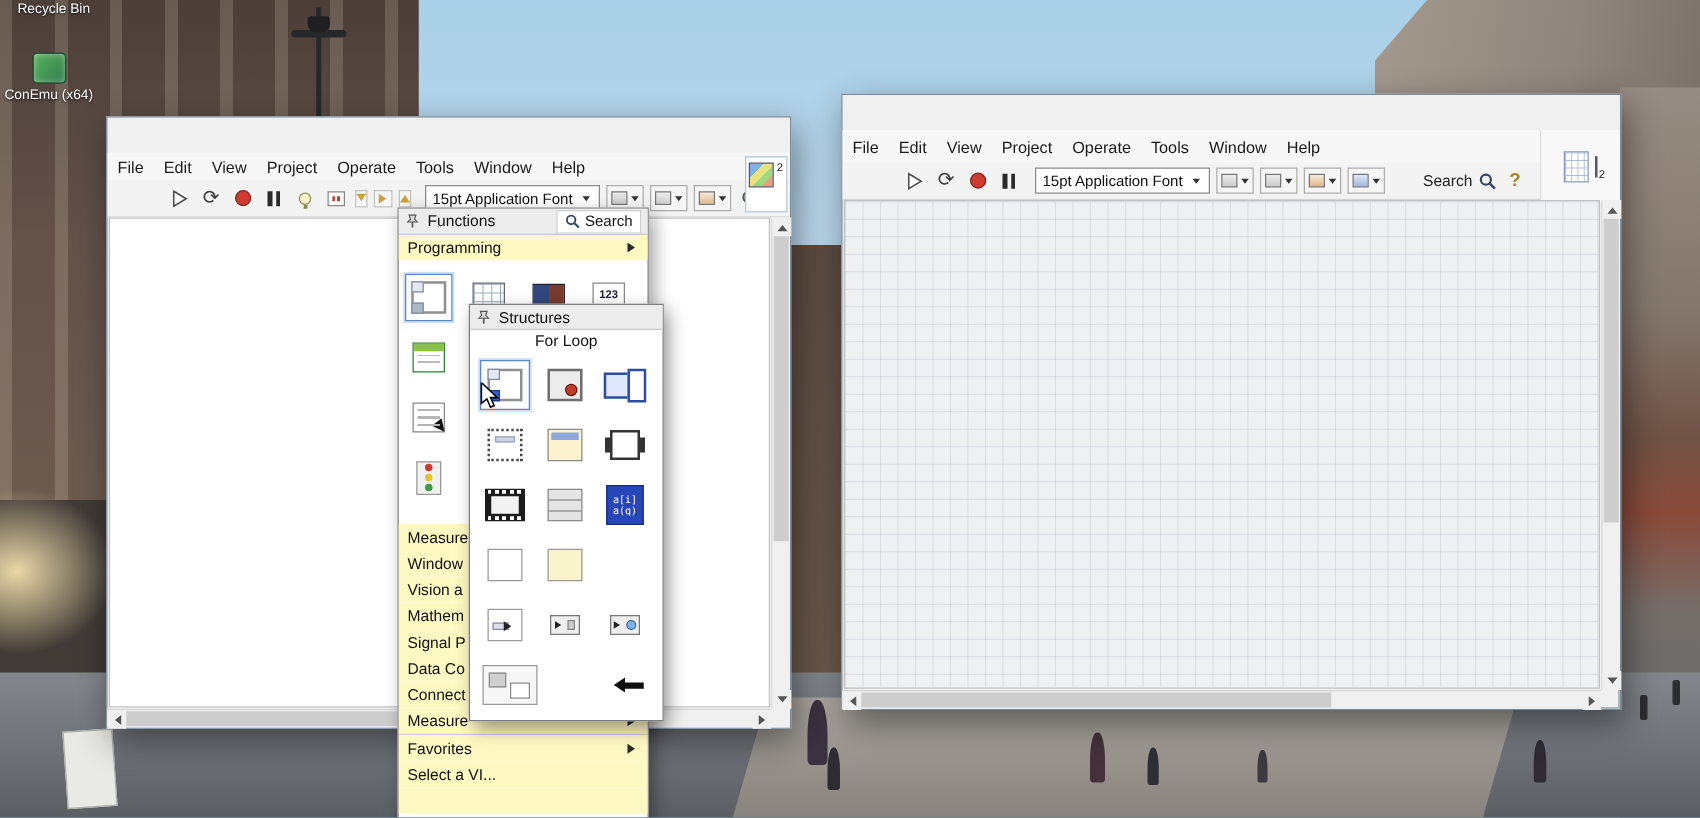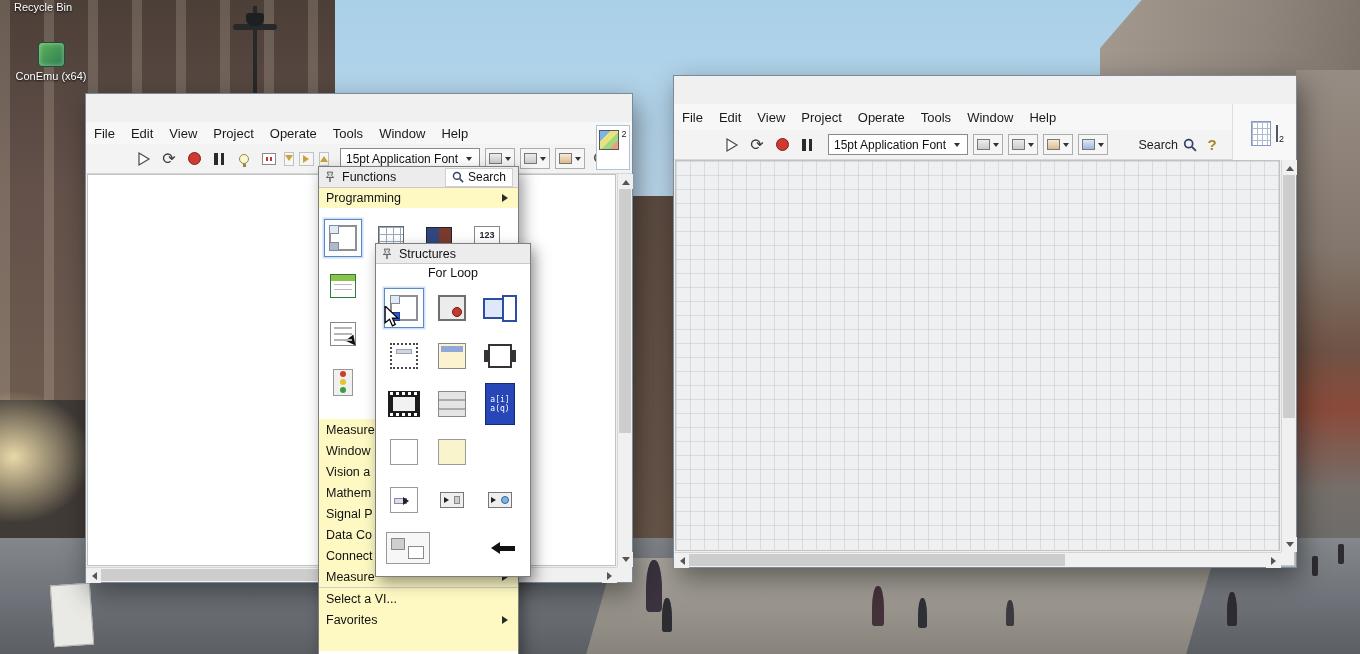--- a/index.html
+++ b/index.html
@@ -154,21 +154,21 @@
   .event i{position:absolute;left:2px;top:2px;right:2px;height:6px;background:#8fa7d9}
   .flatseq{width:32px;height:24px;position:relative}
   .flatseq .mid{position:absolute;left:4px;right:4px;top:0;bottom:0;border:2px solid #333;background:#fff}
   .flatseq .tabL{position:absolute;left:0;top:6px;width:4px;height:12px;background:#333}
   .flatseq .tabR{position:absolute;right:0;top:6px;width:4px;height:12px;background:#333}
   .film{width:32px;height:26px;background:#1c1c1c;position:relative}
   .film .inner{position:absolute;left:5px;right:5px;top:6px;bottom:6px;background:#f2f2f2}
   .film .sp{position:absolute;left:2px;right:2px;height:3px;background:repeating-linear-gradient(90deg,#fff 0 3px,transparent 3px 6px)}
   .film .sp.t{top:1px}.film .sp.b{bottom:1px}
   .fnode2{width:28px;height:26px;border:1px solid #8a8a8a;background:#e4e4e4 repeating-linear-gradient(180deg,transparent 0 7px,#aaa 7px 9px)}
-  .inplace{width:30px;height:42px;background:#2747b8;border:1px solid #142a74;color:#fff;display:flex;flex-direction:column;align-items:center;justify-content:center;font-size:8px;line-height:1.15;font-family:"DejaVu Sans Mono",monospace}
+  .inplace{width:30px;height:32px;background:#2747b8;border:1px solid #142a74;color:#fff;display:flex;flex-direction:column;align-items:center;justify-content:center;font-size:8px;line-height:1.15;font-family:"DejaVu Sans Mono",monospace}
   .plain{width:28px;height:26px;border:1px solid #9a9a9a;background:#fff}
   .plain.yellow{background:#faf4cd}
   .shared{width:28px;height:26px;border:1px solid #9a9a9a;background:#fff;position:relative}
   .shared .bar{position:absolute;left:3px;top:10px;width:13px;height:6px;background:#dde;border:1px solid #88a}
   .shared .tr{position:absolute;right:4px;top:9px;width:0;height:0;border:4px solid transparent;border-left:6px solid #222}
   .localv{width:24px;height:16px;border:1px solid #777;background:#efefef;display:flex;align-items:center;justify-content:center;gap:2px}
   .localv .tr{width:0;height:0;border:3.5px solid transparent;border-left:5px solid #222}
   .localv .sq{width:6px;height:8px;background:#ccc;border:1px solid #888}
   .localv .ball{width:8px;height:8px;border-radius:50%;background:#7fb3e8;border:1px solid #33669c}
   .bigicon{width:44px;height:32px;border:1px solid #9a9a9a;background:#f7f7f7;position:relative}
@@ -207,21 +207,21 @@
   <div class="abs person" style="left:872px;top:586px;width:12px;height:40px;background:#44313a"></div>
   <div class="abs person" style="left:918px;top:598px;width:9px;height:30px;background:#2e3038"></div>
   <div class="abs person" style="left:1006px;top:600px;width:8px;height:26px;background:#3a3a40"></div>
   <div class="abs person" style="left:1227px;top:592px;width:10px;height:34px;background:#2f2b33"></div>
   <div class="abs bollard" style="left:1312px;top:556px"></div>
   <div class="abs bollard" style="left:1338px;top:544px"></div>
 
   <div class="dicon" style="left:4px;top:1px">
     <span>Recycle Bin</span>
   </div>
-  <div class="dicon" style="left:12px;top:42px">
+  <div class="dicon" style="left:0px;top:42px">
     <span class="cicon"></span>
     <span>ConEmu (x64)</span>
   </div>
 
   <div class="win fp" style="left:673px;top:75px;width:624px;height:493px;z-index:1">
     <div class="menubar">
       <span class="menu">File</span>
       <span class="menu">Edit</span>
       <span class="menu">View</span>
       <span class="menu">Project</span>
@@ -479,25 +479,25 @@
           <span class="arr-r"></span>
         </div>
       <div class="prow">
           <span>Measure</span>
           <span class="arr-r"></span>
         </div>
     </div>
 
     <div class="fbottom">
       <div class="prow">
+          <span>Favorites</span>
+          <span class="arr-r"></span>
+        </div>
+      <div class="prow">
           <span>Select a VI...</span>
-        </div>
-      <div class="prow">
-          <span>Favorites</span>
-          <span class="arr-r"></span>
         </div>
       <div class="prow"></div>
     </div>
   </div>
 
   <div class="palette" style="left:375px;top:243px;width:156px;height:334px;z-index:4">
     <div class="phead" style="height:20px">
       <svg width="12" height="12" viewBox="0 0 11 11">
           <path d="M3,1 L8,1 L7,4 L9,6 L2,6 L4,4 Z" fill="#d8d8d8" stroke="#555" stroke-width="0.8"></path>
           <line x1="5.5" y1="6" x2="5.5" y2="10" stroke="#555" stroke-width="1.2"></line>

